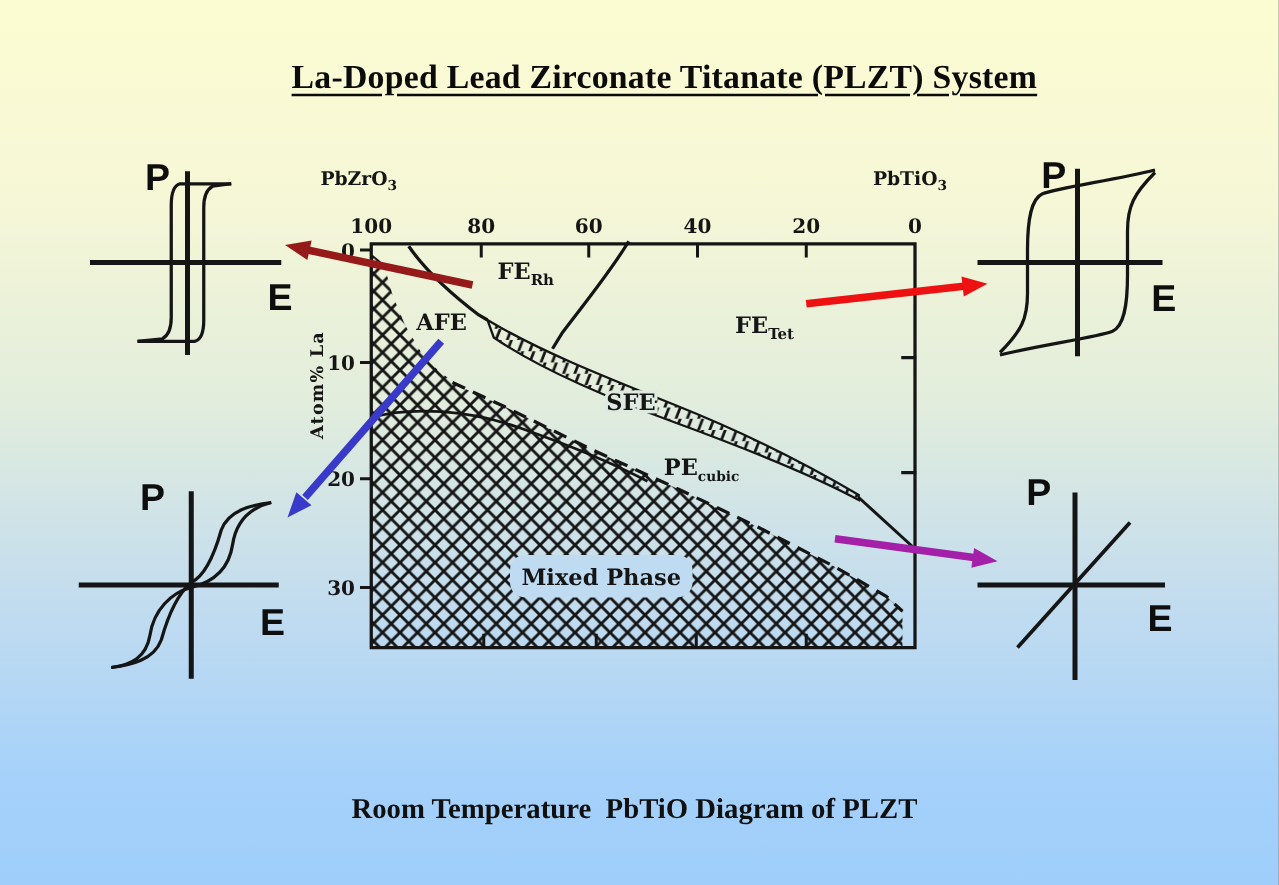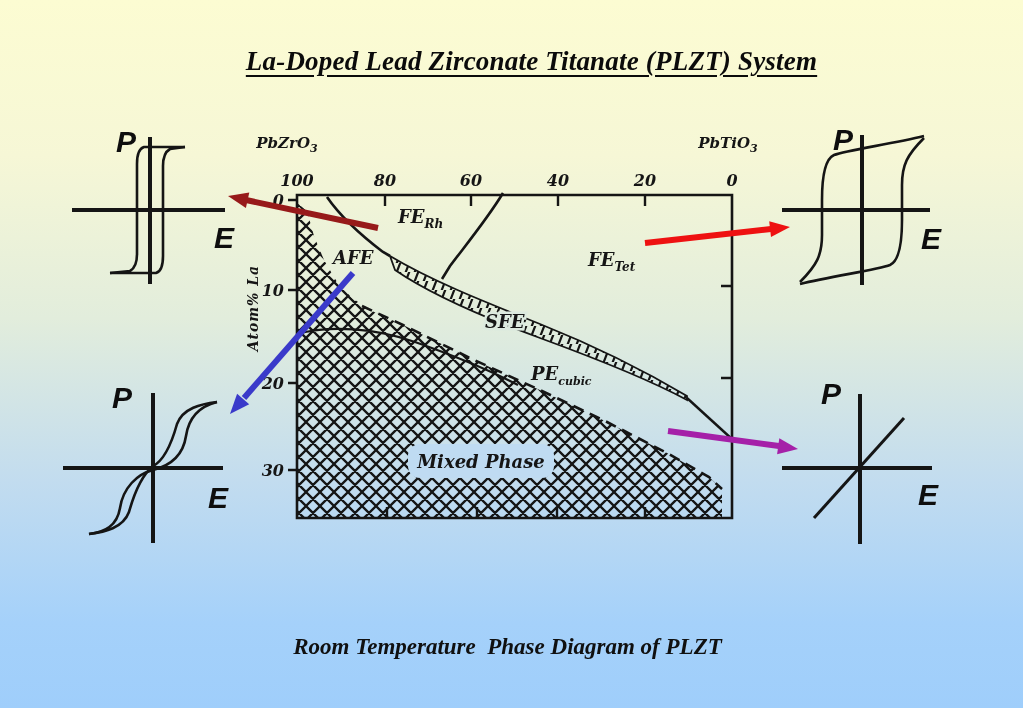--- a/index.html
+++ b/index.html
@@ -2,21 +2,20 @@
 <html><head>
 <meta charset="utf-8">
 <style>
   html,body{margin:0;padding:0;background:#888;}
   #slide{
     position:relative;
     width:1023px;height:708px;
     overflow:hidden;
     background:linear-gradient(180deg,#FCFCD2 0%,#F6F7D6 22%,#E2EDDC 45%,#C2DCEF 68%,#A5D1FA 88%,#9FCEFB 100%);
     font-family:"Liberation Serif", serif;
-    font-style:italic;
   }
   .title{
     position:absolute;top:46px;left:0;width:100%;
     text-align:center;
   }
   .title span{
     font-size:27px;font-weight:bold;color:#0b0b0b;
     text-decoration:underline;
     text-underline-offset:5px;
     letter-spacing:.2px;
@@ -156,17 +155,17 @@
       <line x1="353" y1="273" x2="244" y2="398" stroke-width="6" stroke="#3A3ACA"></line>
       <polygon points="230,414 237.1,393.7 249.2,404.2" fill="#3A3ACA"></polygon>
     </g>
     <g>
       <line x1="668" y1="431" x2="779" y2="446" stroke-width="6" stroke="#A520A8"></line>
       <polygon points="798,449 777.1,454.2 779.3,438.3" fill="#A520A8"></polygon>
     </g>
   </svg>
 
   <div class="caption">
-    <div>Room Temperature  Phase Diagram of PLZT</div>
+    <div>Room Temperature  PbTiO Diagram of PLZT</div>
     
   </div>
 
 </div>
 
 </body></html>

